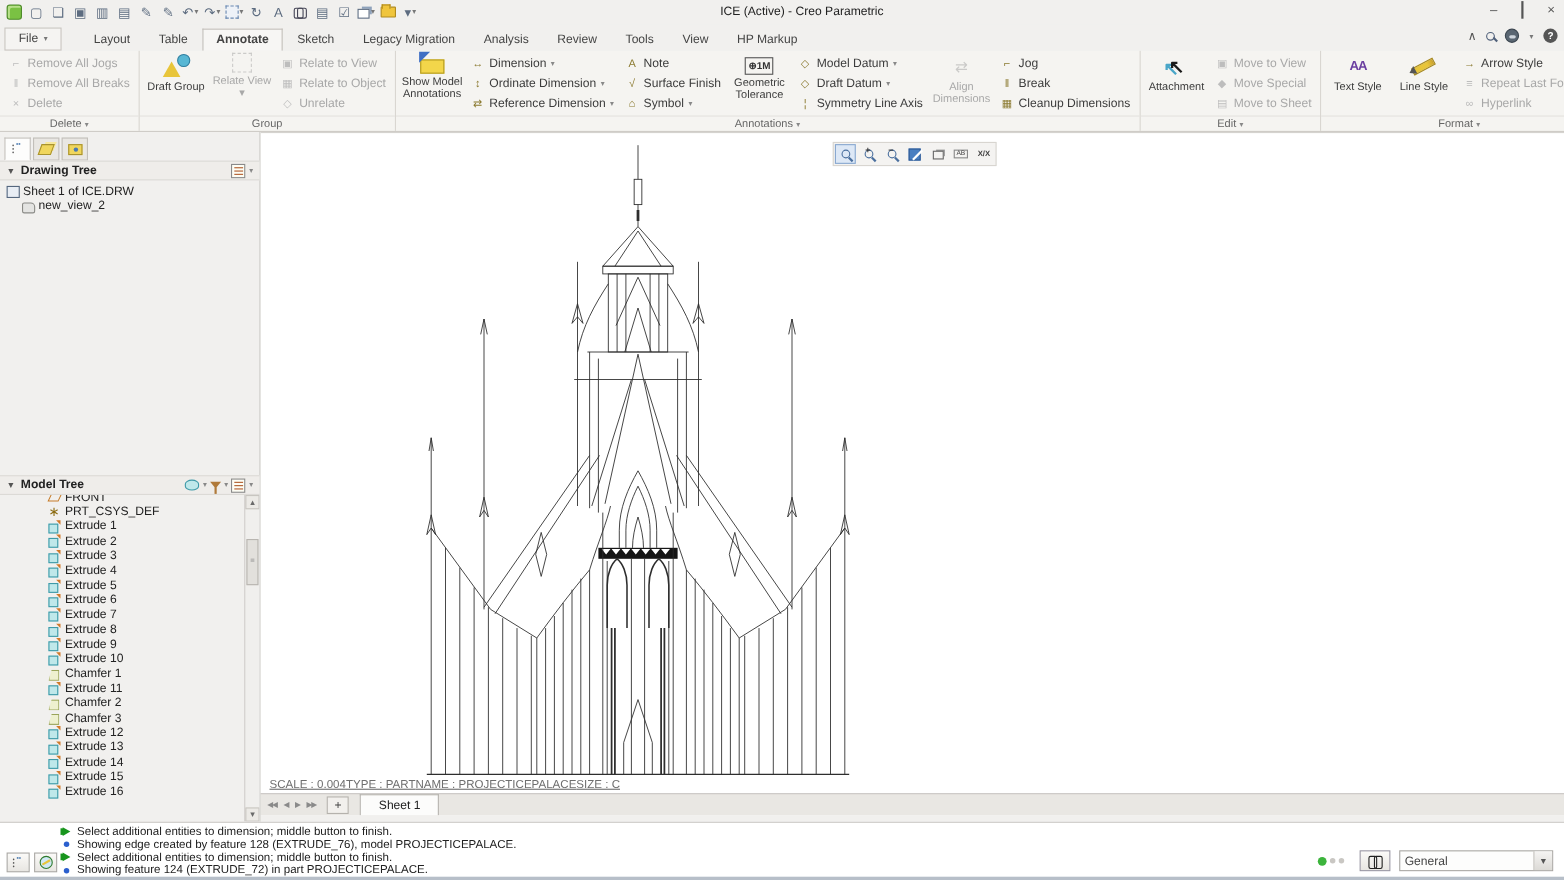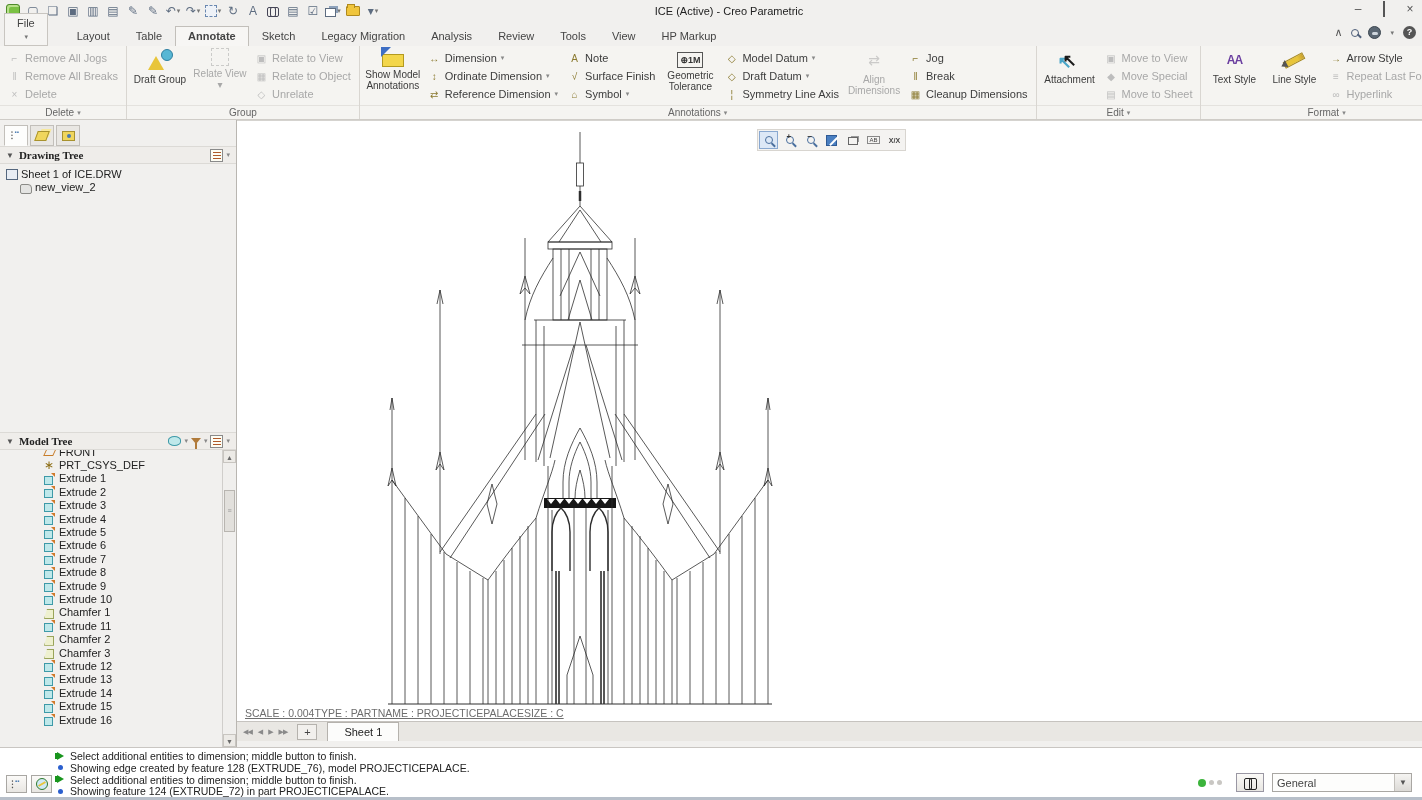--- a/index.html
+++ b/index.html
@@ -23,21 +23,21 @@
   .q-folder::before { content:""; position:absolute; top:-3px; left:0; width:6px; height:3px; background:#f0c53c; border:1px solid #b08a1e; border-bottom:none; }
   .q-wins { width:11px; height:9px; border:1px solid #5d6c80; background:#fff; box-shadow:3px -3px 0 -1px #8ea2bb; margin-top:3px; }
   .title-text { position:absolute; left:0; right:0; text-align:center; color:#222; pointer-events:none;margin-left:36px; }
   .winctl { position:absolute; right:4px; top:2px; display:flex; gap:10px; align-items:center; }
   .winbtn { color:#555; font-size:12px; width:16px; text-align:center; cursor:default; }
   .wrestore { width:10px; height:9px; border:1px solid #555; background:#f1f0ee; box-shadow:2px -2px 0 -1px #555; margin-top:3px; }
 
   
   .tabrow { height:24px; display:flex; align-items:flex-end; background:#f1f0ee; position:relative; padding-left:4px; }
   .tab { padding:3px 12px 4px; color:#444; cursor:default; border:1px solid transparent; border-bottom:none; }
-  .tab.file { border:1px solid #c8c5c0; background:#f5f4f2; margin-right:16px; display:flex; gap:4px; align-items:center;flex-direction:column; }
+  .tab.file { border:1px solid #c8c5c0; background:#f5f4f2; margin-right:16px; display:flex; gap:4px; align-items:center; }
   .tab.active { background:#f7f6f4; border-color:#c2bfba; font-weight:bold; }
   .tabrow-icons { position:absolute; right:6px; top:4px; display:flex; gap:9px; align-items:center; }
   .tri-btn { color:#555; font-size:11px; display:inline-flex; align-items:center; }
   .i-mag { width:8px; height:8px; border:1.5px solid #50607a; border-radius:50%; position:relative; display:inline-block; }
   .i-mag::after { content:""; position:absolute; width:5px; height:1.5px; background:#50607a; transform:rotate(45deg); right:-4px; bottom:-1px; }
   .i-user { width:13px; height:13px; border-radius:50%; background:#5a6672; border:1px solid #3c4650; position:relative; }
   .i-user::after{ content:""; position:absolute; left:3px; top:5px; width:6px; height:3px; background:#cfd6dd; border-radius:2px; }
   .i-help { width:13px; height:13px; border-radius:50%; background:#555; color:#fff; font-size:9px; font-weight:bold; text-align:center; line-height:13px; }
 
   
@@ -76,21 +76,21 @@
   .ptab { width:24px; height:21px; border:1px solid #c2bfba; background:#e9e7e3; display:flex; align-items:center; justify-content:center; }
   .ptab.active { background:#fdfdfc; border-bottom-color:#fdfdfc; }
   .pt-tree { width:11px; height:11px; position:relative; }
   .pt-tree::before { content:"⁝"; position:absolute; left:0; top:-3px; color:#555; font-size:11px; }
   .pt-tree::after { content:"▪▪"; position:absolute; left:4px; top:0px; color:#4a7ab0; font-size:6px; letter-spacing:0; line-height:5px; width:8px; }
   .pt-layers { width:12px; height:10px; background:#f0d65c; border:1px solid #a8922e; transform:skewX(-20deg); box-shadow:2px -3px 0 -1px #f7e89a; }
   .pt-folder { width:13px; height:10px; background:#f0d65c; border:1px solid #a8922e; position:relative; }
   .pt-folder::after { content:""; position:absolute; left:4px; top:2px; width:4px; height:4px; border-radius:50%; background:#4a7ab0; }
   .theader { height:18px; display:flex; align-items:center; padding:0 6px; gap:5px; border-top:1px solid #dcdad6; border-bottom:1px solid #dcdad6; background:#efedea; }
   .theader .tri { font-size:8px; color:#555; }
-  .theader .ttl { font-weight:bold; color:#222; flex:1;font-family:Liberation Serif, serif; }
+  .theader .ttl { font-weight:bold; color:#222; flex:1; }
   .hicons { display:flex; align-items:center; gap:3px; }
   .i-list { width:13px; height:13px; border:1px solid #8a8a8a; background:#fdfdf4; position:relative; }
   .i-list::before { content:""; position:absolute; left:2px; top:2px; width:8px; height:1px; background:#b05a2a; box-shadow:0 3px 0 #b05a2a, 0 6px 0 #b05a2a; }
   .i-cyl { width:13px; height:10px; background:#bfe8ea; border:1px solid #3e9aa8; border-radius:50% / 40%; }
   .i-funnel { width:0; height:0; border-left:5px solid transparent; border-right:5px solid transparent; border-top:6px solid #b07a3a; position:relative; }
   .i-funnel::after { content:""; position:absolute; left:-1px; top:-1px; width:2px; height:6px; background:#b07a3a; }
   .treebody { padding:3px 2px 0 6px; }
   .trow { display:flex; align-items:center; gap:4px; height:13.4px; white-space:nowrap; color:#222; }
   .trow .lbl { font-size:11px; }
   .tico { flex:0 0 11px; width:11px; height:11px; position:relative; display:inline-block; }

